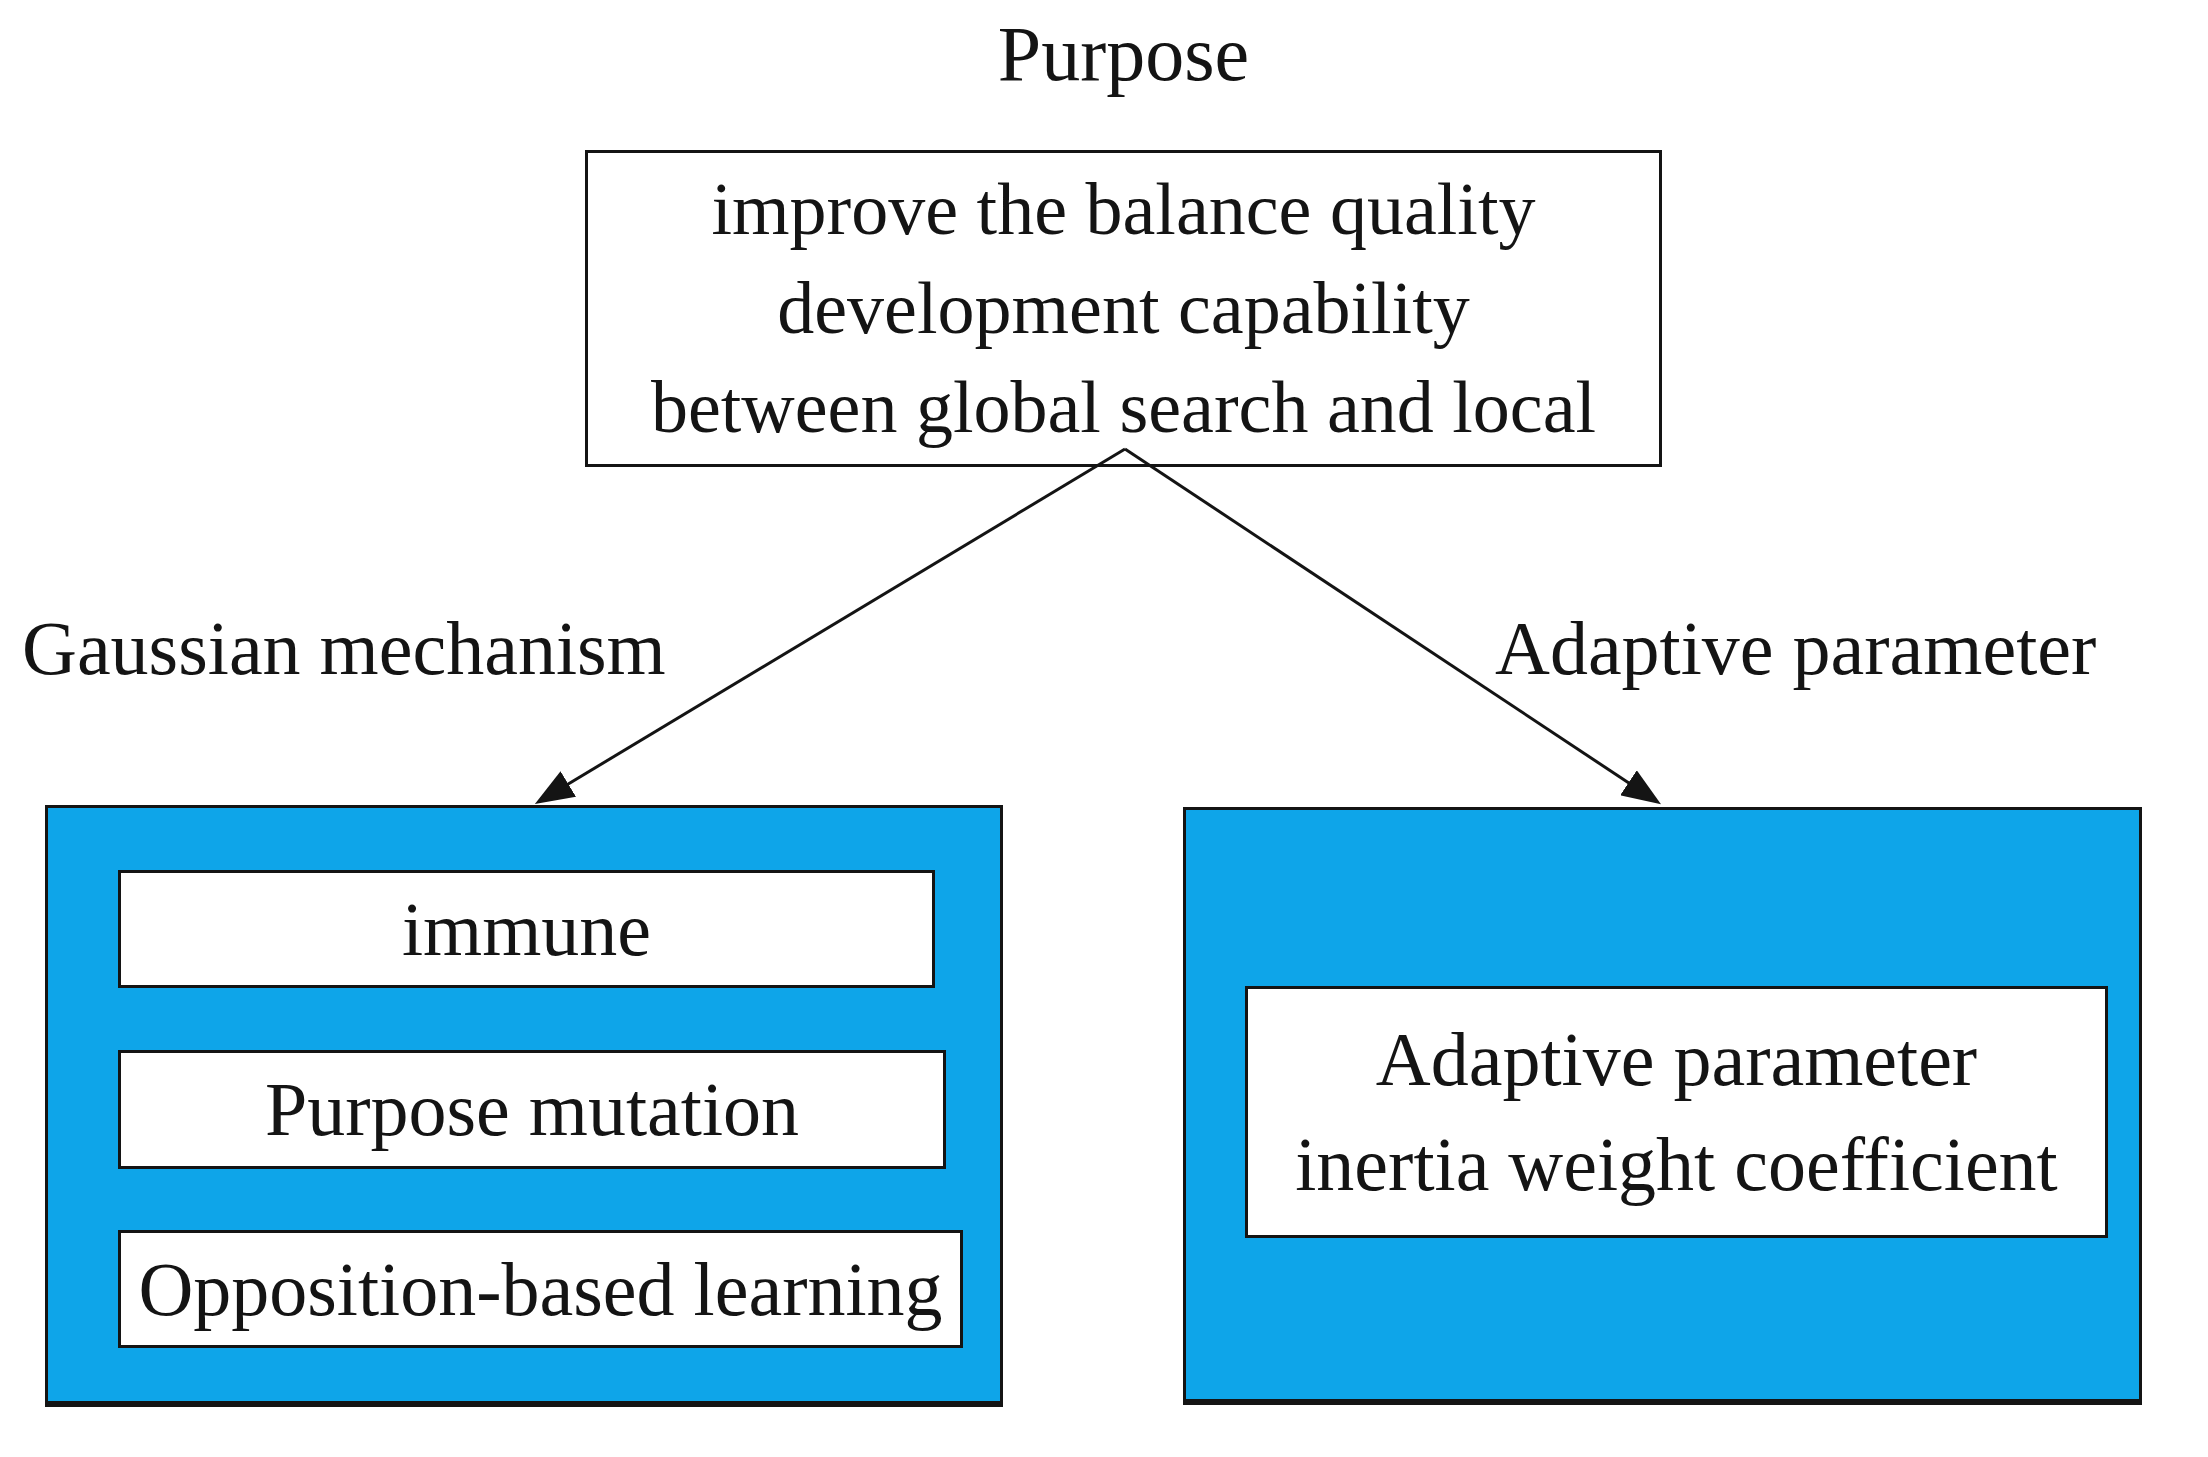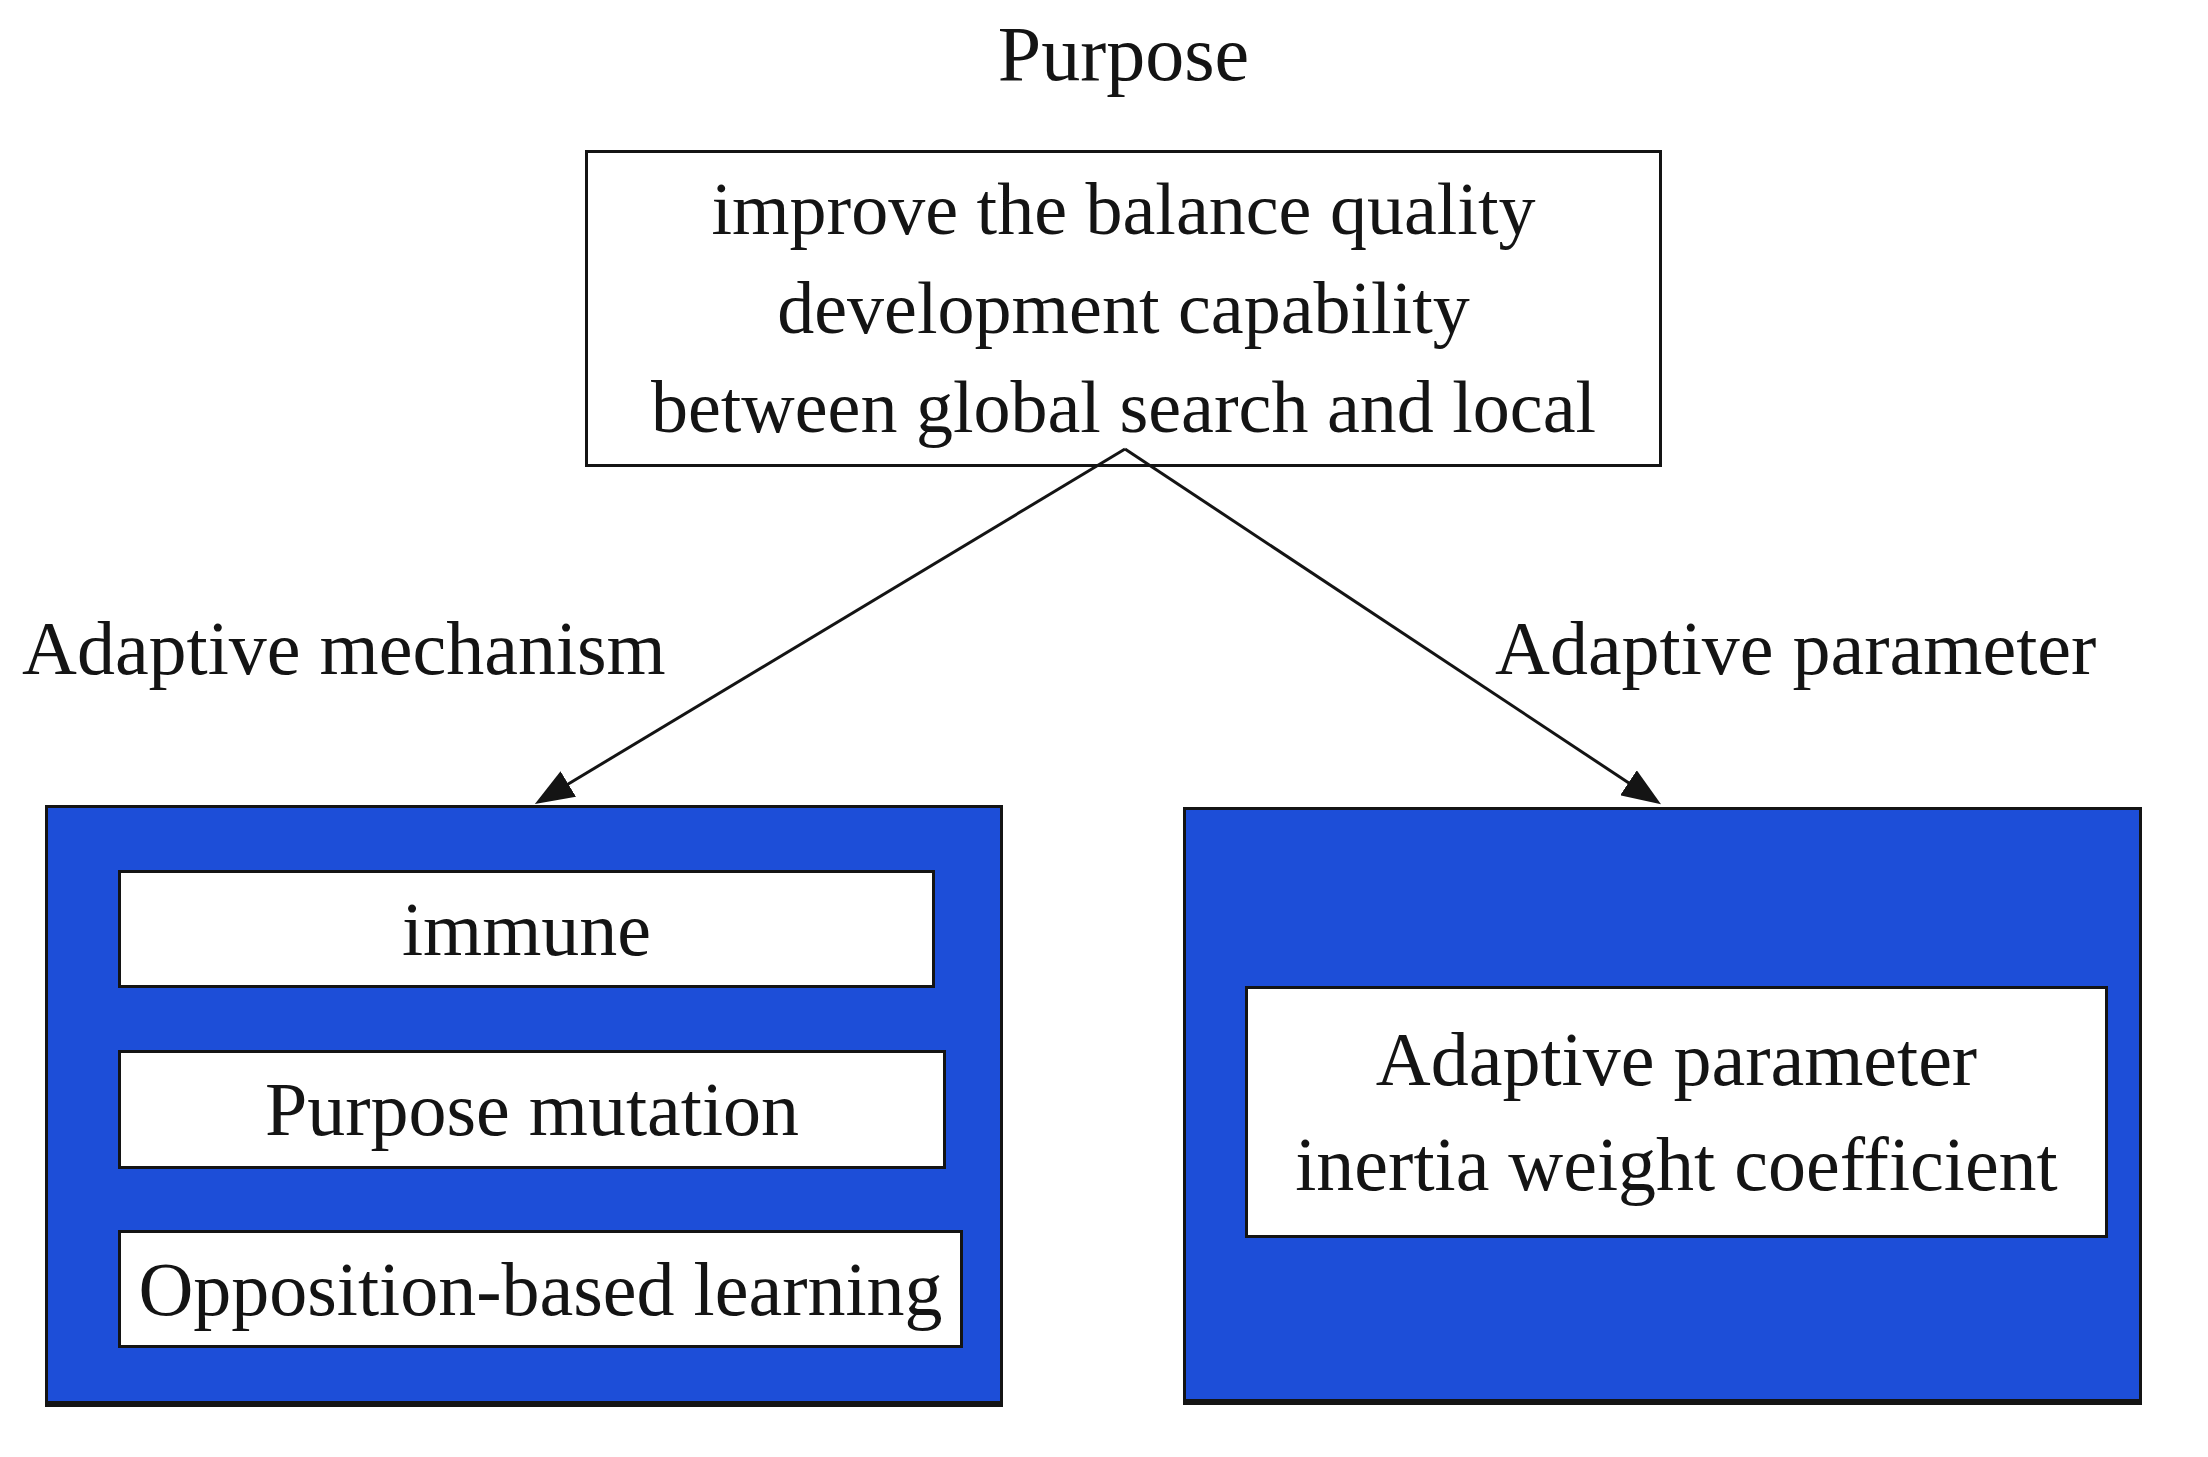--- a/index.html
+++ b/index.html
@@ -60,21 +60,21 @@
     line-height: 100px;
     white-space: nowrap;
   }
   .branch-label.left { left: 22px; }
   .branch-label.right { left: 1495px; }
   .group-box {
     position: absolute;
     border: 3px solid #141414;
     border-bottom-width: 6px;
     box-sizing: border-box;
-    background: #1d4ed8;
+    background: #0ea5e9;
   }
   .group-box.left {
     left: 45px;
     top: 805px;
     width: 958px;
     height: 602px;
   }
   .group-box.right {
     left: 1183px;
     top: 807px;
@@ -118,21 +118,21 @@
   <svg class="arrow-layer" viewBox="0 0 2208 1457" xmlns="http://www.w3.org/2000/svg">
     <defs>
       <marker id="ah" markerWidth="13" markerHeight="10" refX="11" refY="5" orient="auto" markerUnits="strokeWidth">
         <path d="M0,0 L13,5 L0,10 z" fill="#141414"></path>
       </marker>
     </defs>
     <line x1="1125" y1="449" x2="540" y2="801" stroke="#141414" stroke-width="3" marker-end="url(#ah)"></line>
     <line x1="1125" y1="449" x2="1656" y2="801" stroke="#141414" stroke-width="3" marker-end="url(#ah)"></line>
   </svg>
 
-  <div class="branch-label left">Adaptive mechanism</div>
+  <div class="branch-label left">Gaussian mechanism</div>
 
   <div class="branch-label right">Adaptive parameter</div>
 
   <div class="group-box left">
     <div class="item-box item-immune">
       <div class="line">immune</div>
     </div>
     <div class="item-box item-gaussian">
       <div class="line">Purpose mutation</div>
     </div>

